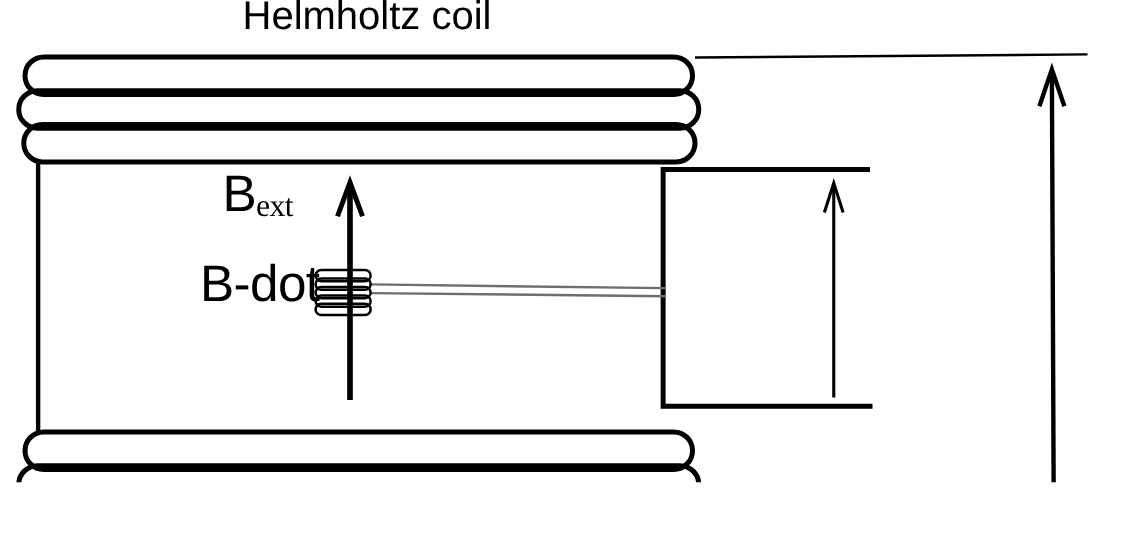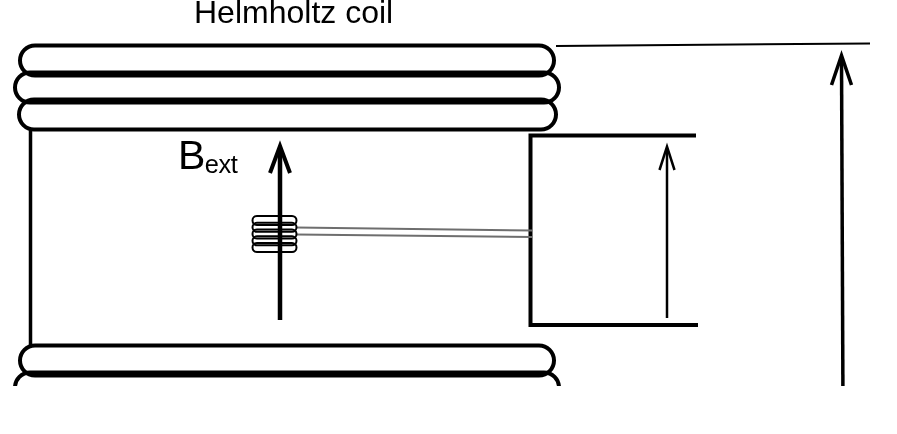--- a/index.html
+++ b/index.html
@@ -9,21 +9,21 @@
     background:var(--bg); overflow:hidden;
     font-family:"Liberation Sans","DejaVu Sans",sans-serif;
     color:var(--ink);
     margin-left:12px;
   }
   .canvas svg { position:absolute; left:0; top:0; }
   .lbl {
     position:absolute; font-size:41px; line-height:1;
     white-space:nowrap; color:var(--ink); letter-spacing:-0.5px;
   }
-  .lbl sub { font-size:0.62em; vertical-align:-0.16em; letter-spacing:-0.5px; }
+  .lbl sub { font-size:0.62em; vertical-align:-0.16em; letter-spacing:-0.5px;font-family:Liberation Serif, serif; }
   .title { font-size:32px; letter-spacing:0; }
 </style>
 </head>
 <body>
 
 <div class="canvas">
 
   <svg width="897" height="434" viewBox="0 0 897 434">
     <g stroke="var(--ink)" fill="none" stroke-linecap="butt">
 
@@ -73,16 +73,17 @@
         <line x1="831" y1="410" x2="829.5" y2="58" stroke-width="3.5"></line>
         <path d="M819.5,85 L829.5,55.5 L839.5,85" stroke-width="3.5"></path>
       </g>
     </g>
   </svg>
 
   <div class="lbl title" style="left:182px; top:-4px;">Helmholtz coil</div>
 
   <div class="lbl" style="left:166px; top:135px;"><span>B</span><sub>ext</sub></div>
 
+  <div class="lbl" style="left:148px; top:207px;">B-dot</div>
 
 
 
 </div>
 
 </body></html>

